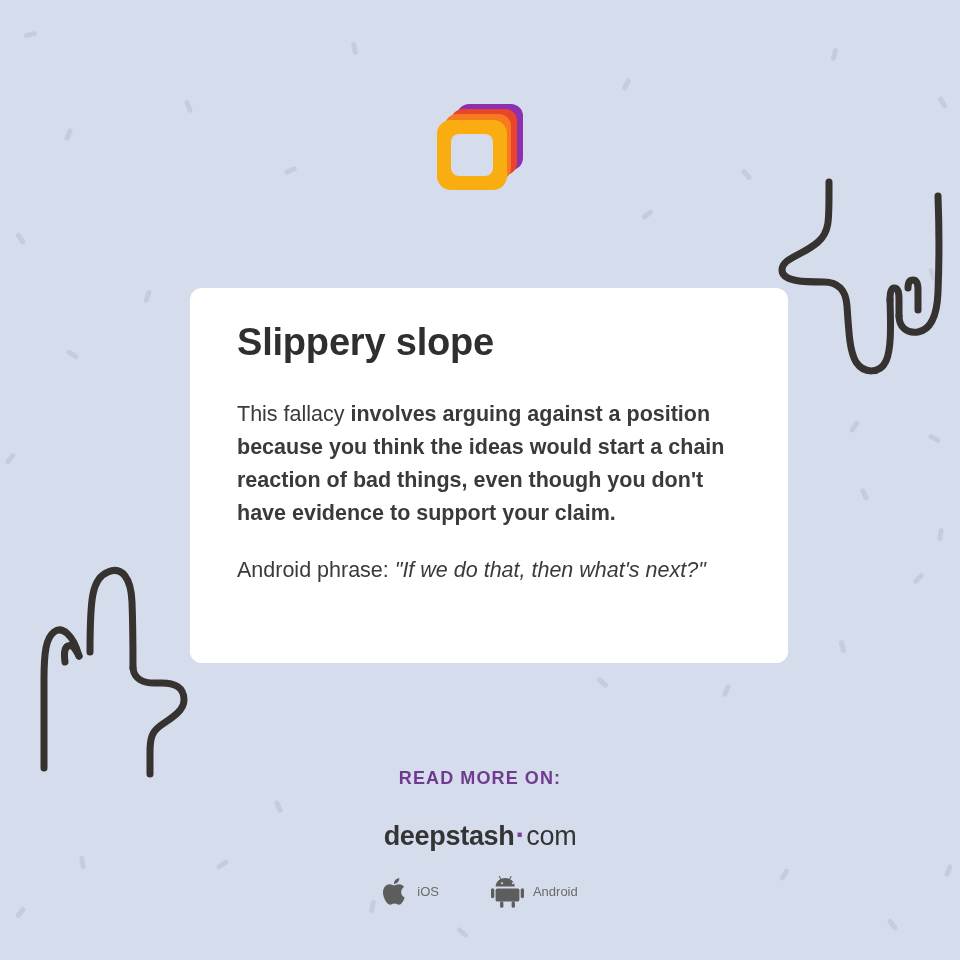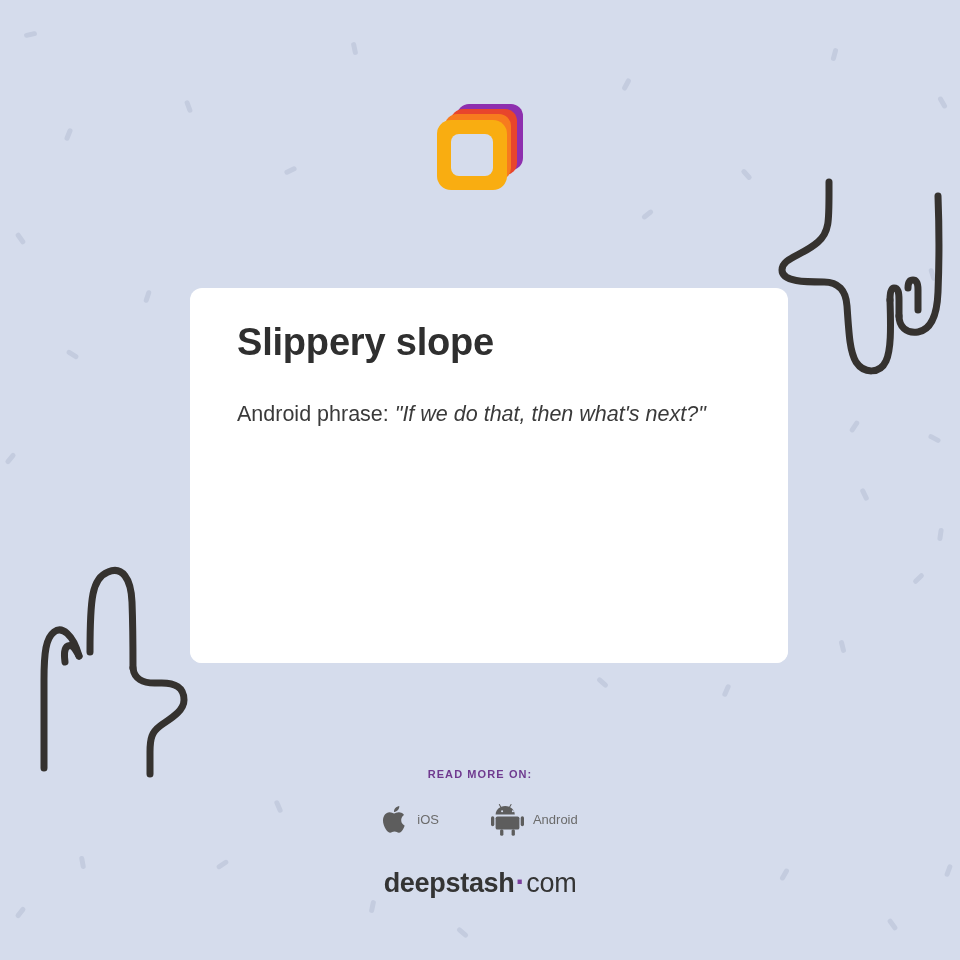--- a/index.html
+++ b/index.html
@@ -117,21 +117,21 @@
 
   
   #footer {
     position: absolute;
     left: 0;
     right: 0;
     top: 768px;
     text-align: center;
   }
   #read-more {
-    font-size: 11px;
+    font-size: 18px;
     font-weight: bold;
     letter-spacing: 1.1px;
     color: #6f3a8f;
     margin: 0;
   }
   #wordmark {
     margin-top: 29px;
     font-size: 27px;
     color: #343434;
     letter-spacing: -0.3px;
@@ -232,28 +232,33 @@
       <div class="logo-sq l3"></div>
       <div class="logo-sq l4"></div>
       <div class="logo-hole"></div>
     </div>
   </div>
 
   <div id="card">
     <div class="card-inner">
       <h1 id="card-title">Slippery slope</h1>
 
+      <p class="body-par"><span>This fallacy </span><b>involves arguing against a position because you think the ideas would start a chain reaction of bad things, even though you don't have evidence to support your claim.</b></p>
 
       <p class="body-par"><span>Android phrase: </span><i>"If we do that, then what's next?"</i></p>
     </div>
   <div style="position: absolute; left: 0px; right: 0px; bottom: 0px; height: 46px; background: linear-gradient(rgba(255, 255, 255, 0) 0%, rgba(255, 255, 255, 0.82) 55%, rgba(255, 255, 255, 0.95) 100%); pointer-events: none;"></div>
     </div>
 
   <div id="footer">
     <p id="read-more">READ MORE ON:</p>
+
+    <div id="wordmark">
+      <span class="ds">deepstash</span><span class="dot">·</span><span class="com">com</span>
+    </div>
 
     <div id="stores">
       <div class="store">
         <span>
           <svg width="26" height="31" viewBox="0 0 26 31" xmlns="http://www.w3.org/2000/svg">
             <path fill="#5d5d5d" d="M19.2 16.1c0-3.4 2.8-5 2.9-5.1-1.6-2.3-4-2.6-4.9-2.7-2.1-.2-4 1.2-5.1 1.2-1 0-2.7-1.2-4.4-1.2-2.3 0-4.4 1.3-5.6 3.4-2.4 4.1-.6 10.2 1.7 13.6 1.1 1.6 2.5 3.5 4.3 3.4 1.7-.1 2.3-1.1 4.4-1.1s2.6 1.1 4.4 1.1c1.8 0 2.9-1.7 4-3.3 1.3-1.9 1.8-3.7 1.8-3.8-.1 0-3.5-1.3-3.5-5.5z"></path>
             <path fill="#5d5d5d" d="M15.9 6.1c.9-1.1 1.5-2.7 1.4-4.2-1.3.1-2.9.9-3.9 2-.9 1-1.6 2.6-1.4 4.1 1.5.1 3-.8 3.9-1.9z"></path>
           </svg>
         </span>
         <span class="store-label">iOS</span>
@@ -270,19 +275,15 @@
               <rect x="0" y="13.3" width="3.3" height="9.9" rx="1.65"></rect>
               <rect x="29.7" y="13.3" width="3.3" height="9.9" rx="1.65"></rect>
               <rect x="9.1" y="26.2" width="3.3" height="6.6" rx="1.65"></rect>
               <rect x="20.6" y="26.2" width="3.3" height="6.6" rx="1.65"></rect>
             </g>
           </svg>
         </span>
         <span class="store-label">Android</span>
       </div>
     </div>
-
-    <div id="wordmark">
-      <span class="ds">deepstash</span><span class="dot">·</span><span class="com">com</span>
-    </div>
   </div>
 
 </div>
 
 </body></html>

